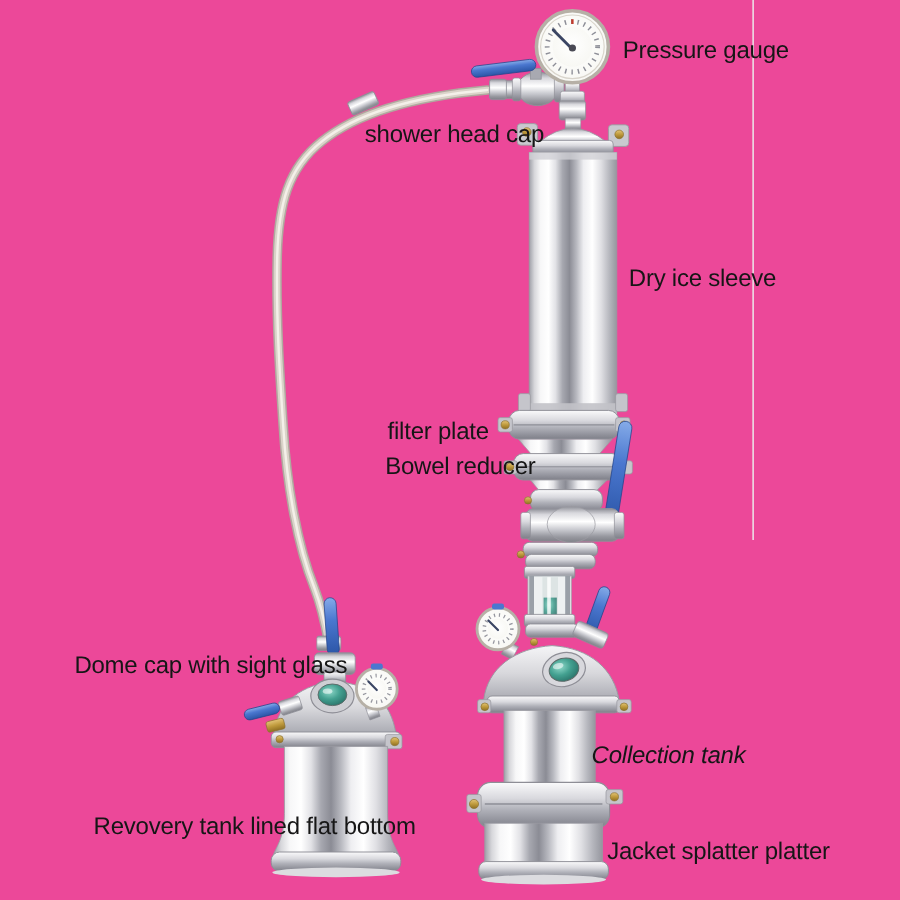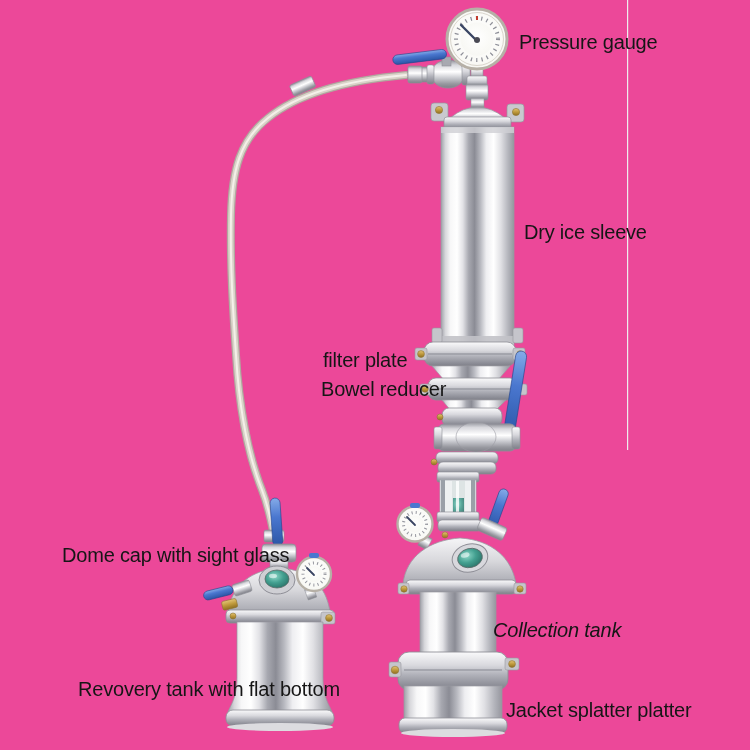--- a/index.html
+++ b/index.html
@@ -259,20 +259,21 @@
       <rect x="321" y="612" width="14" height="12" rx="2" fill="#c5c5cb" stroke="#98989f" stroke-width=".6"></rect>
       <circle cx="329" cy="618" r="3.4" fill="url(#brassG)" stroke="#8d7433" stroke-width=".6"></circle>
       <circle cx="233" cy="616" r="3" fill="url(#brassG)" stroke="#8d7433" stroke-width=".6"></circle>
       <path d="M237,622 L323,622 L323,678 C323,698 330,706 332,712 L228,712 C230,706 237,698 237,678 Z" fill="url(#steelV)" stroke="#9a9aa2" stroke-width=".7"></path>
       <rect x="226" y="710" width="108" height="16" rx="7" fill="url(#clampG)" stroke="#8e8e96" stroke-width=".8"></rect>
       <ellipse cx="280" cy="727" rx="53" ry="4" fill="#dcdce0"></ellipse>
     </g>
   </svg>
 
   <div class="lbl" style="left:519px;top:30px;">Pressure gauge</div>
+  <div class="lbl" style="left:304px;top:100px;">shower head cap</div>
   <div class="lbl" style="left:524px;top:220px;">Dry ice sleeve</div>
   <div class="lbl" style="left:323px;top:348px;">filter plate</div>
   <div class="lbl" style="left:321px;top:377px;">Bowel reducer</div>
   <div class="lbl" style="left:62px;top:543px;">Dome cap with sight glass</div>
   <div class="lbl" style="left:493px;top:618px;font-style:italic;">Collection tank</div>
-  <div class="lbl" style="left:78px;top:677px;">Revovery tank with flat bottom</div>
+  <div class="lbl" style="left:78px;top:677px;">Revovery tank lined flat bottom</div>
   <div class="lbl" style="left:506px;top:698px;">Jacket splatter platter</div>
 </div>
 
 </body></html>

